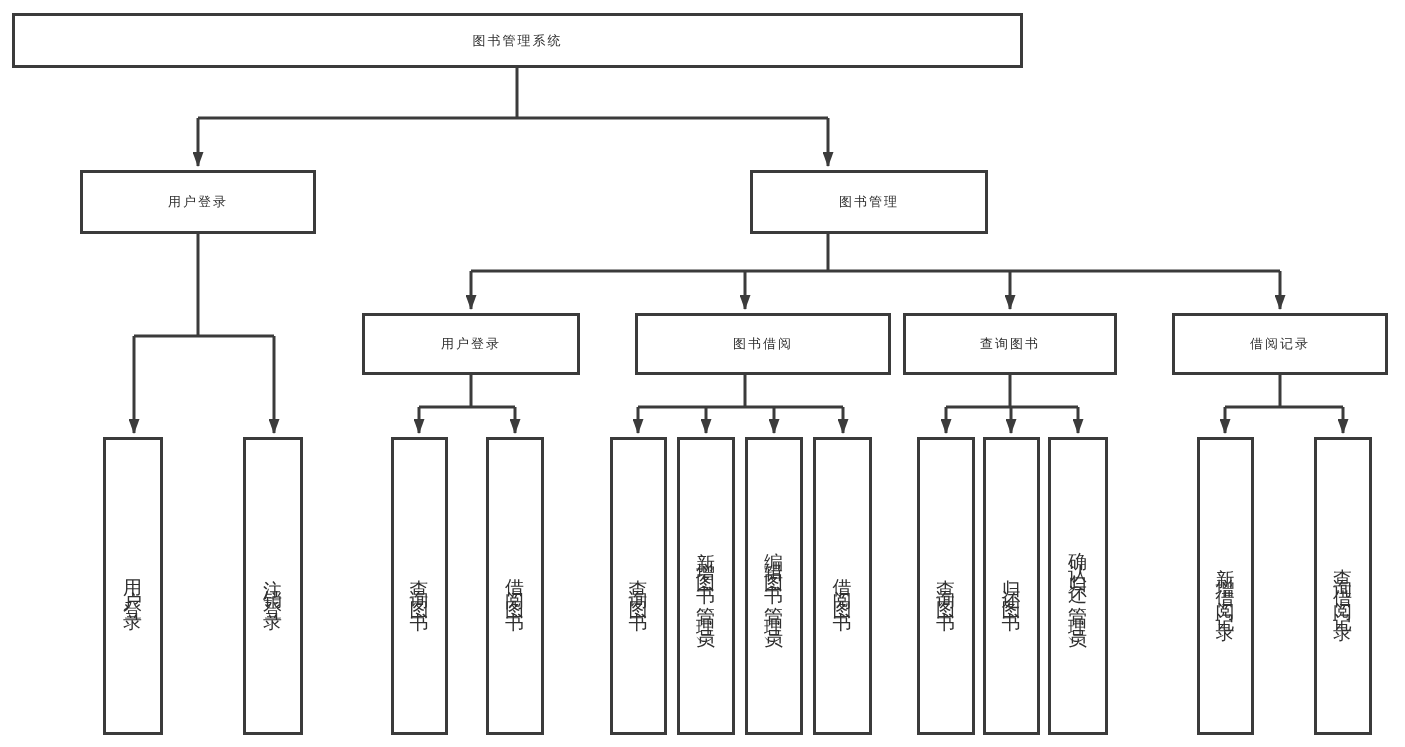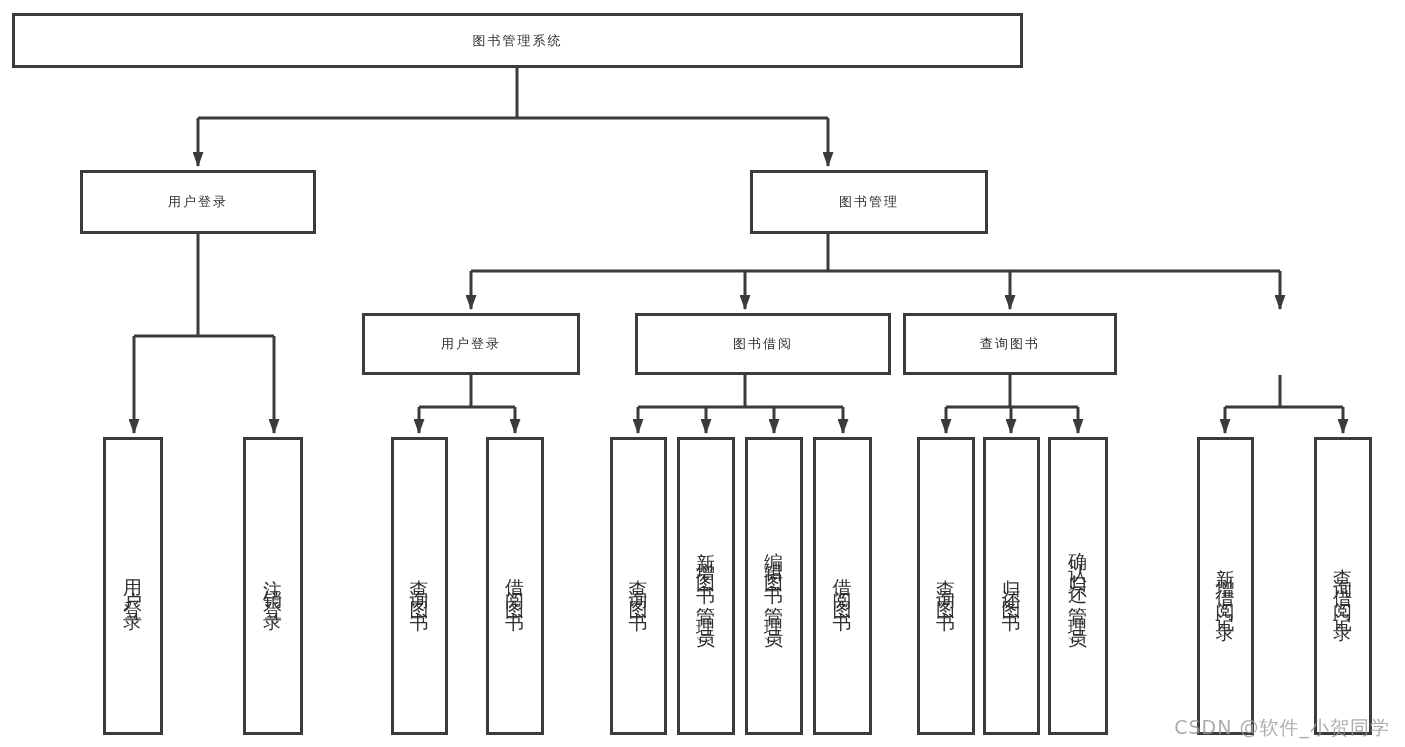--- a/index.html
+++ b/index.html
@@ -135,34 +135,34 @@
   </svg>
 
   <div class="node n-root">图书管理系统</div>
 
   <div class="node n-login">用户登录</div>
   <div class="node n-mgmt">图书管理</div>
 
   <div class="node n-recommend">用户登录</div>
   <div class="node n-borrow">图书借阅</div>
   <div class="node n-current">查询图书</div>
+  <div class="node n-records">借阅记录</div>
 
   <div class="node leaf lf lf-a1">用户登录</div>
   <div class="node leaf lf lf-a2">注销登录</div>
 
   <div class="node leaf lf lf-b1">查询图书</div>
   <div class="node leaf lf lf-b2">借阅图书</div>
 
   <div class="node leaf lf lf-c1">查询图书</div>
   <div class="node leaf lf lf-c2">新增图书（管理员）</div>
   <div class="node leaf lf lf-c3">编辑图书（管理员）</div>
   <div class="node leaf lf lf-c4">借阅图书</div>
 
   <div class="node leaf lf lf-d1">查询图书</div>
   <div class="node leaf lf lf-d2">归还图书</div>
   <div class="node leaf lf lf-d3">确认归还（管理员）</div>
 
   <div class="node leaf lf lf-e1">新增借阅记录</div>
   <div class="node leaf lf lf-e2">查询借阅记录</div>
 
-  <div class="watermark">CSDN @软件_小贺同学</div>
 
 </div>
 
 </body></html>

